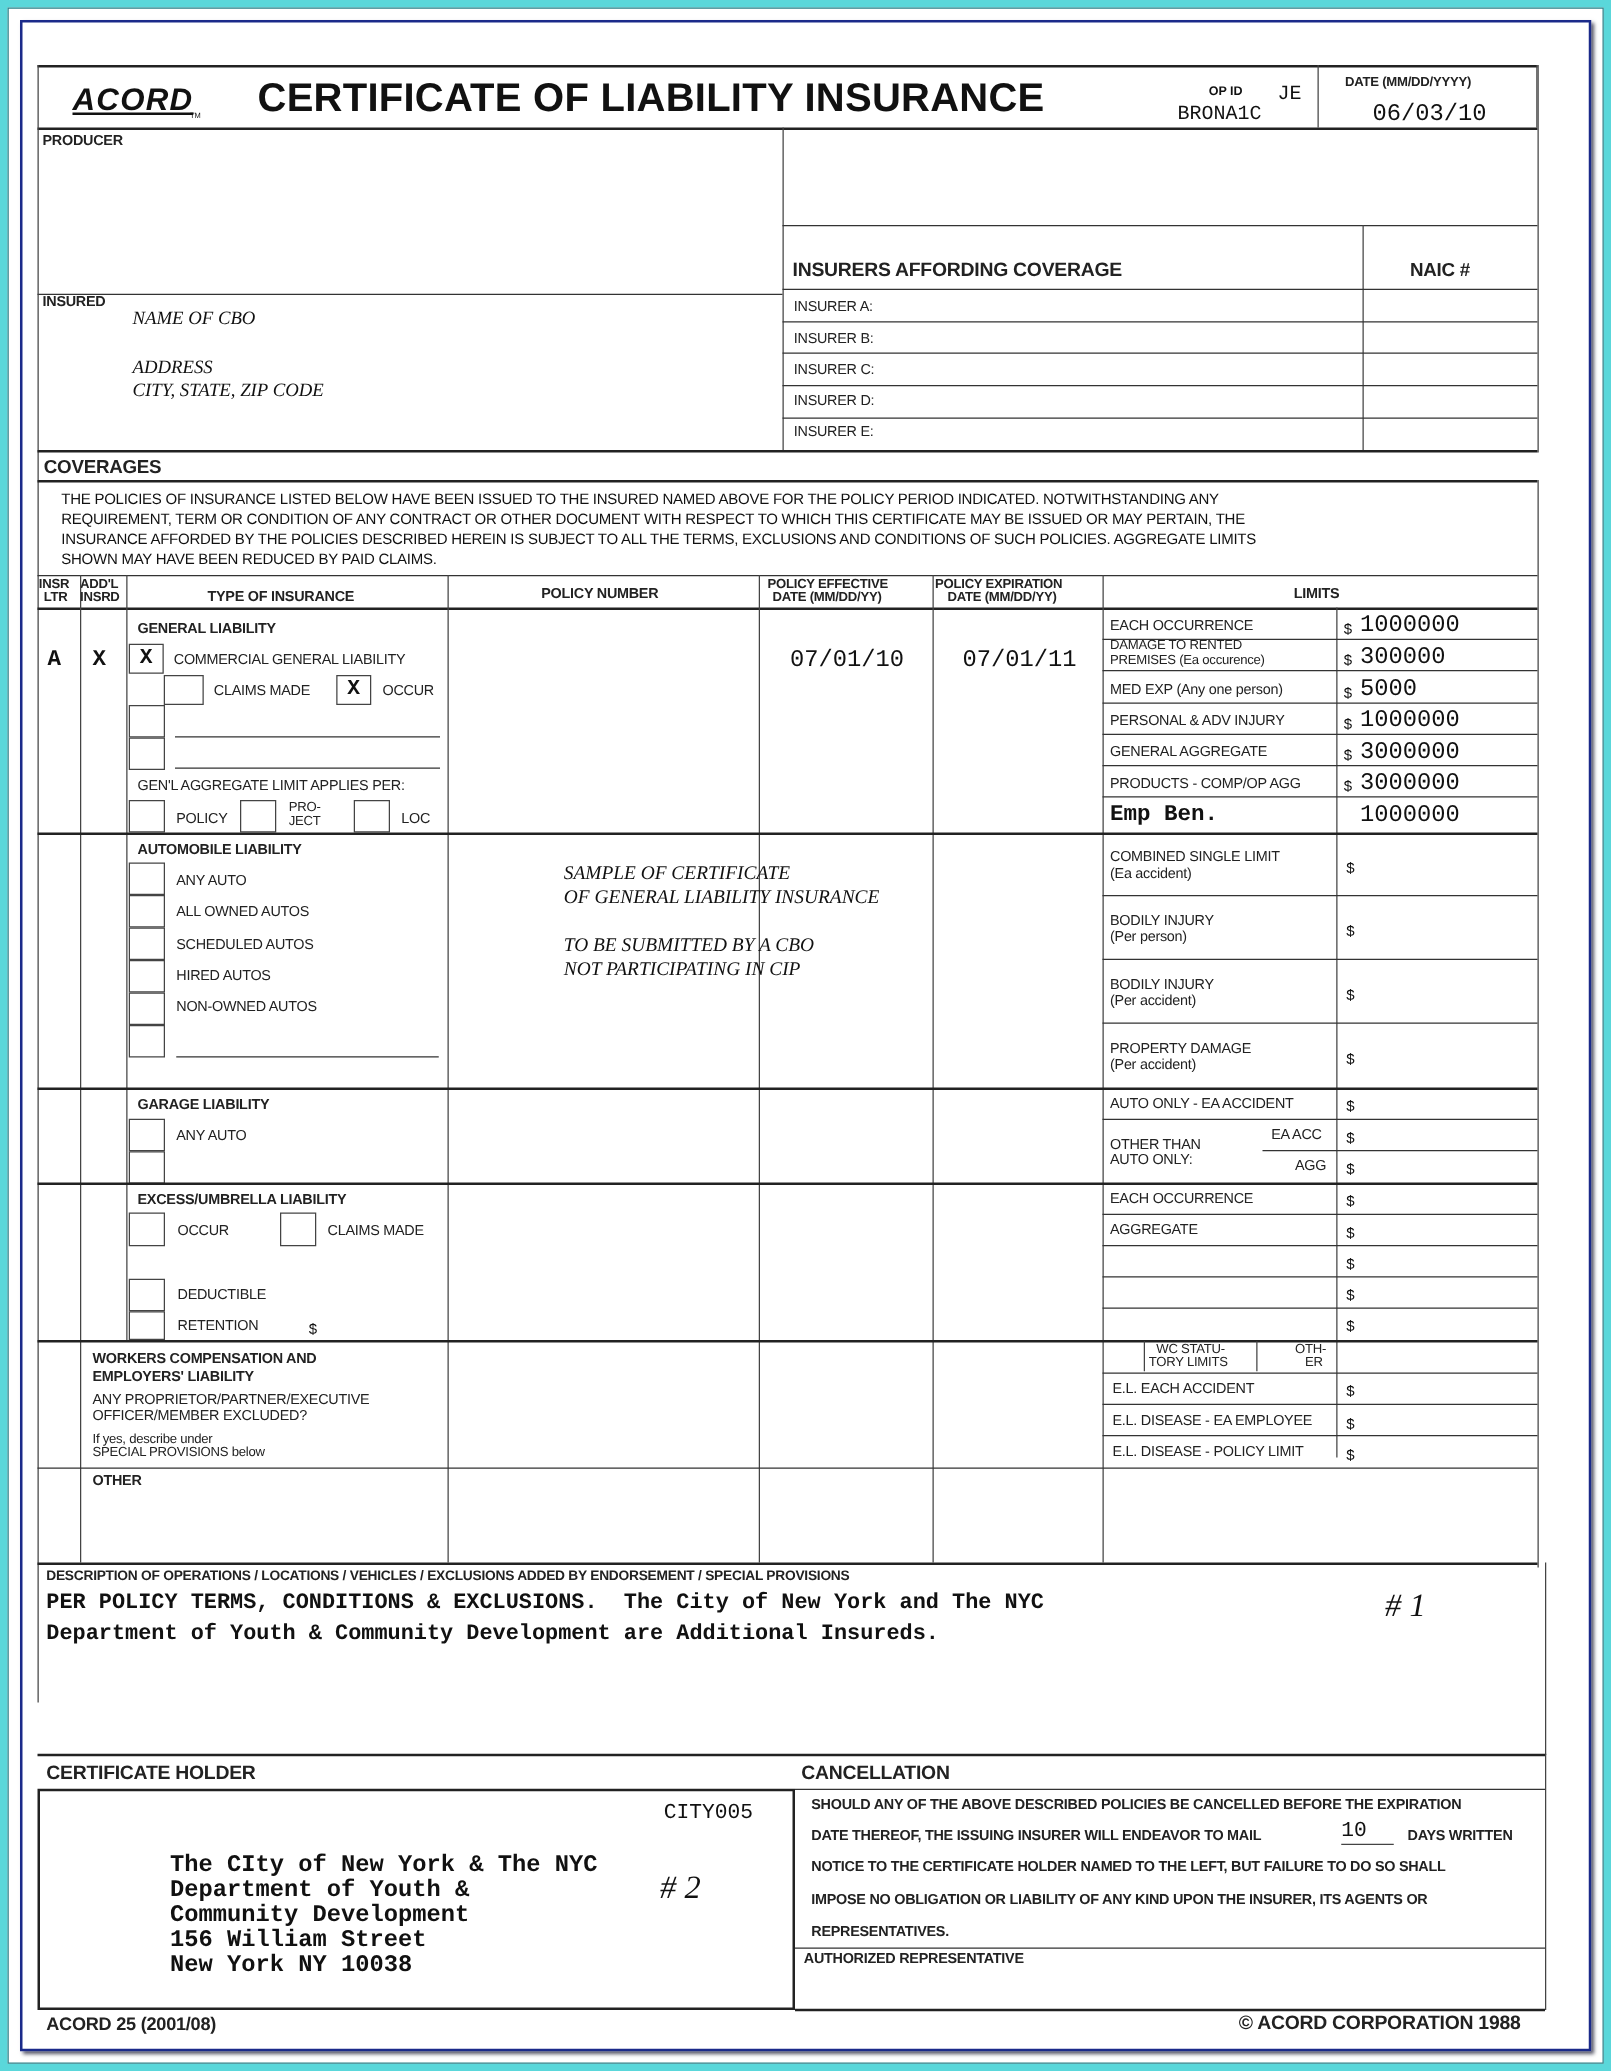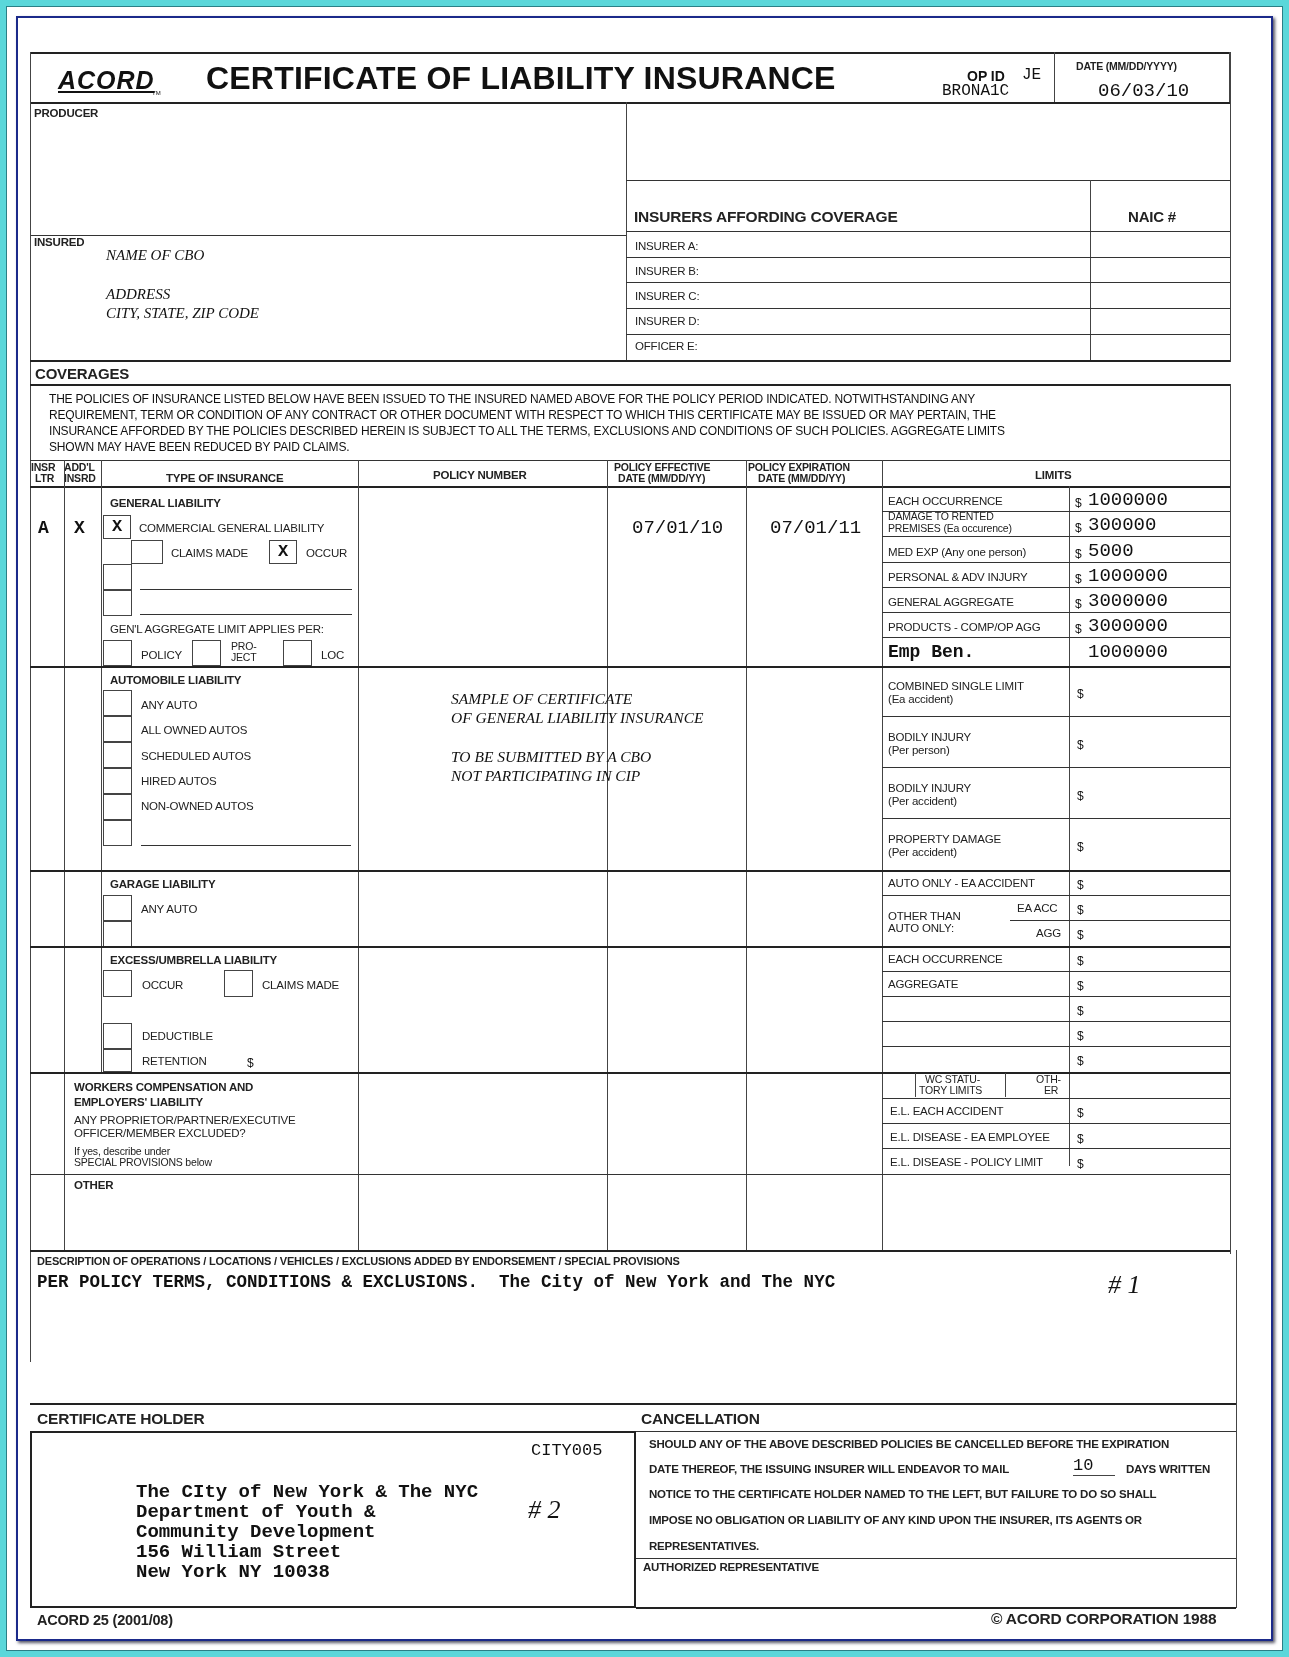--- a/index.html
+++ b/index.html
@@ -32,21 +32,21 @@
 
 <div class="frame-outer"></div>
 <div class="frame-navy"></div>
 
 <div class="page">
 
   <div class="hl thick" style="left:30px; top:52px; width:1200px;"></div>
   <div class="abs acord-logo" style="left:58px; top:66px;">ACORD</div>
   <div class="abs" style="left:152px; top:90px; font-size:6px;">TM</div>
   <div class="abs title" style="left:206px; top:60px;">CERTIFICATE OF LIABILITY INSURANCE</div>
-  <div class="abs" style="left:967px; top:68px; font-size:14px; font-weight:bold;">OP ID</div>
+  <div class="abs" style="left:967px; top:68px; font-size:10px; font-weight:bold;">OP ID</div>
   <div class="abs mono" style="left:1022px; top:66px; font-size:16px;">JE</div>
   <div class="abs mono" style="left:942px; top:82px; font-size:16px;">BRONA1C</div>
   <div class="vl" style="left:1054px; top:52px; height:50px;"></div>
   <div class="lbl xs b" style="left:1076px; top:61px;">DATE (MM/DD/YYYY)</div>
   <div class="abs mono" style="left:1098px; top:80px; font-size:19px;">06/03/10</div>
   <div class="vl" style="left:1229px; top:52px; height:50px;"></div>
   <div class="hl thick" style="left:30px; top:102px; width:1200px;"></div>
 
   <div class="lbl sm b" style="left:34px; top:107px;">PRODUCER</div>
   <div class="abs" style="left:34px; top:122px; width:590px; height:110px;"></div>
@@ -70,21 +70,21 @@
   <div class="hl" style="left:626px; top:282px; width:604px;"></div>
   <div>
     <div class="lbl sm" style="left:635px; top:290px;">INSURER C:</div>
   </div>
   <div class="hl" style="left:626px; top:308px; width:604px;"></div>
   <div>
     <div class="lbl sm" style="left:635px; top:315px;">INSURER D:</div>
   </div>
   <div class="hl" style="left:626px; top:334px; width:604px;"></div>
   <div>
-    <div class="lbl sm" style="left:635px; top:340px;">OFFICER E:</div>
+    <div class="lbl sm" style="left:635px; top:340px;">INSURER E:</div>
   </div>
 
   <div class="lbl sm b" style="left:34px; top:236px;">INSURED</div>
   <div class="abs serif-it" style="left:106px; top:247px; font-size:15px;">NAME OF CBO</div>
   <div class="abs serif-it" style="left:106px; top:286px; font-size:15px;">ADDRESS</div>
   <div class="abs serif-it" style="left:106px; top:305px; font-size:15px;">CITY, STATE, ZIP CODE</div>
   <div class="vl" style="left:30px; top:52px; height:1310px;"></div>
   <div class="vl" style="left:1230px; top:52px; height:310px;"></div>
 
   <div class="hl thick" style="left:30px; top:360px; width:1200px;"></div>
@@ -282,20 +282,21 @@
   <div class="abs dollar" style="left:1077px; top:1157px;">$</div>
 
   <div class="hl" style="left:30px; top:1174px; width:1200px;"></div>
 
   <div class="lbl sm b" style="left:74px; top:1179px;">OTHER</div>
 
   <div class="hl thick" style="left:30px; top:1250px; width:1200px;"></div>
 
   <div class="lbl xs b" style="left:37px; top:1256px; font-size:11px;">DESCRIPTION OF OPERATIONS / LOCATIONS / VEHICLES / EXCLUSIONS ADDED BY ENDORSEMENT / SPECIAL PROVISIONS</div>
   <div class="abs mono" style="left:37px; top:1272px; font-size:17.5px; font-weight:bold; white-space:pre;">PER POLICY TERMS, CONDITIONS &amp; EXCLUSIONS.  The City of New York and The NYC</div>
+  <div class="abs mono" style="left:37px; top:1297px; font-size:17.5px; font-weight:bold; white-space:pre;">Department of Youth &amp; Community Development are Additional Insureds.</div>
   <div class="abs serif-it" style="left:1108px; top:1270px; font-size:26px;"># 1</div>
   <div class="vl" style="left:1236px; top:1250px; height:154px;"></div>
 
   <div class="hl thick" style="left:30px; top:1403px; width:1206px;"></div>
 
   <div class="lbl b" style="left:37px; top:1410px; font-size:15.5px;">CERTIFICATE HOLDER</div>
   <div class="abs" style="left:30px; top:1431px; width:606px; height:177px; border:2px solid #222;"></div>
   <div class="abs mono" style="left:531px; top:1441px; font-size:17px;">CITY005</div>
   <div class="abs mono" style="left:136px; top:1482px; font-size:19px; font-weight:bold; line-height:20px;">
     <div>The CIty of New York &amp; The NYC</div>

